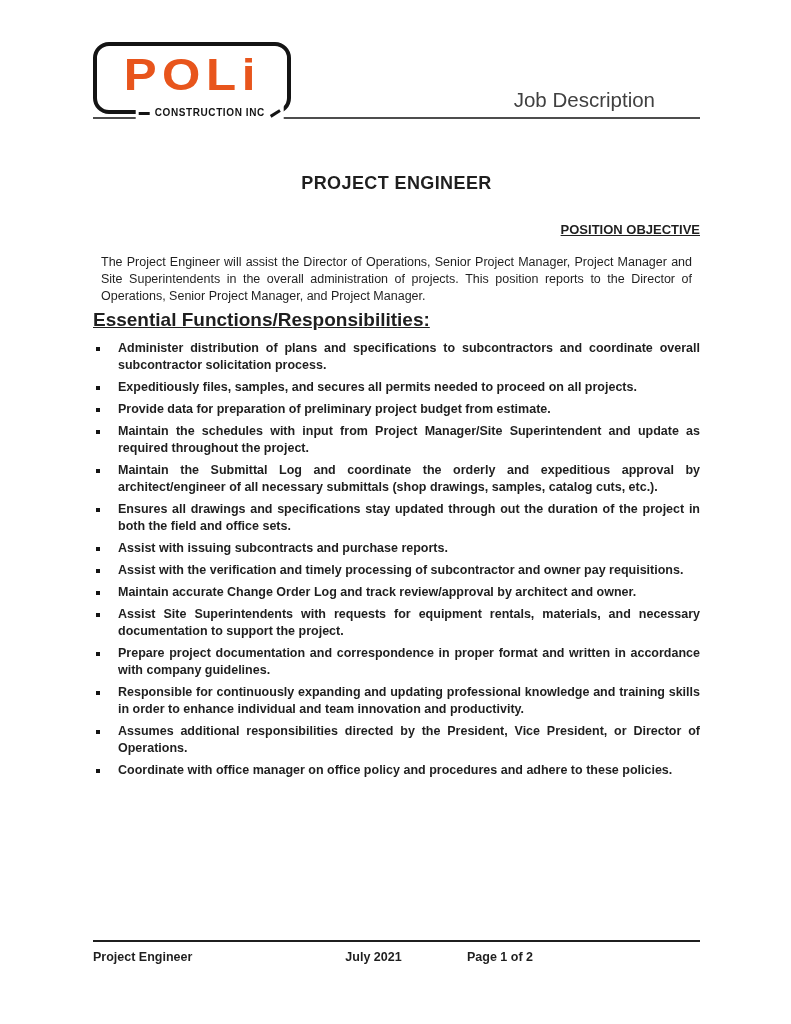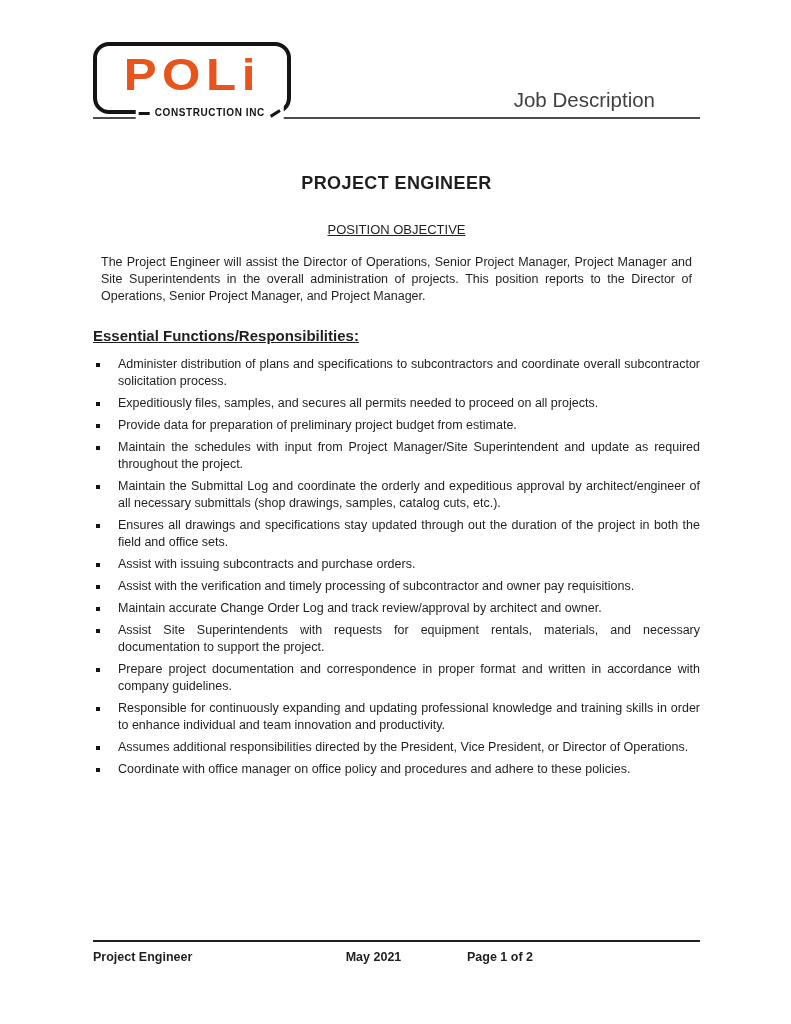--- a/index.html
+++ b/index.html
@@ -100,46 +100,47 @@
     line-height: 21px;
     font-weight: bold;
     text-align: center;
     letter-spacing: 0.4px;
   }
 
   .objective-heading {
     margin: 28px 0 16px;
     font-size: 13px;
     line-height: 16px;
-    font-weight: normal;
-    text-align: center;
+    font-weight: bold;
+    text-align: right;
     text-decoration: underline;
   }
 
   .objective-text {
     margin: 12px 8px 0;
     text-align: justify;
   }
 
   .resp-heading {
-    margin: 22px 0 0;
-    font-size: 15px;
+    margin: 6px 0 0;
+    font-size: 19px;
     line-height: 17px;
     font-weight: bold;
     text-decoration: underline;
   }
 
   .resp-list {
     margin: 12px 0 0;
     padding: 0;
     list-style: none;
   }
   .resp-item {
     display: flex;
     margin: 0 0 5px 0;
+    font-weight: bold;
   }
   .bullet-square {
     flex: none;
     width: 4px;
     height: 4px;
     background: #141414;
     margin: 7px 0 0 3px;
   }
   .resp-text {
     flex: 1;
@@ -208,21 +209,21 @@
       <li class="resp-item">
         <span class="bullet-square"></span>
         <span class="resp-text">Maintain the Submittal Log and coordinate the orderly and expeditious approval by architect/engineer of all necessary submittals (shop drawings, samples, catalog cuts, etc.).</span>
       </li>
       <li class="resp-item">
         <span class="bullet-square"></span>
         <span class="resp-text">Ensures all drawings and specifications stay updated through out the duration of the project in both the field and office sets.</span>
       </li>
       <li class="resp-item">
         <span class="bullet-square"></span>
-        <span class="resp-text">Assist with issuing subcontracts and purchase orders.</span>
+        <span class="resp-text">Assist with issuing subcontracts and purchase reports.</span>
       </li>
       <li class="resp-item">
         <span class="bullet-square"></span>
         <span class="resp-text">Assist with the verification and timely processing of subcontractor and owner pay requisitions.</span>
       </li>
       <li class="resp-item">
         <span class="bullet-square"></span>
         <span class="resp-text">Maintain accurate Change Order Log and track review/approval by architect and owner.</span>
       </li>
       <li class="resp-item">
@@ -244,17 +245,17 @@
       <li class="resp-item">
         <span class="bullet-square"></span>
         <span class="resp-text">Coordinate with office manager on office policy and procedures and adhere to these policies.</span>
       </li>
     </ul>
 
   </main>
 
   <footer class="doc-footer">
     <div class="footer-left">Project Engineer</div>
-    <div class="footer-center">May 2021</div>
+    <div class="footer-center">July 2021</div>
     <div class="footer-right">Page 1 of 2</div>
   </footer>
 
 </div>
 
 </body></html>

